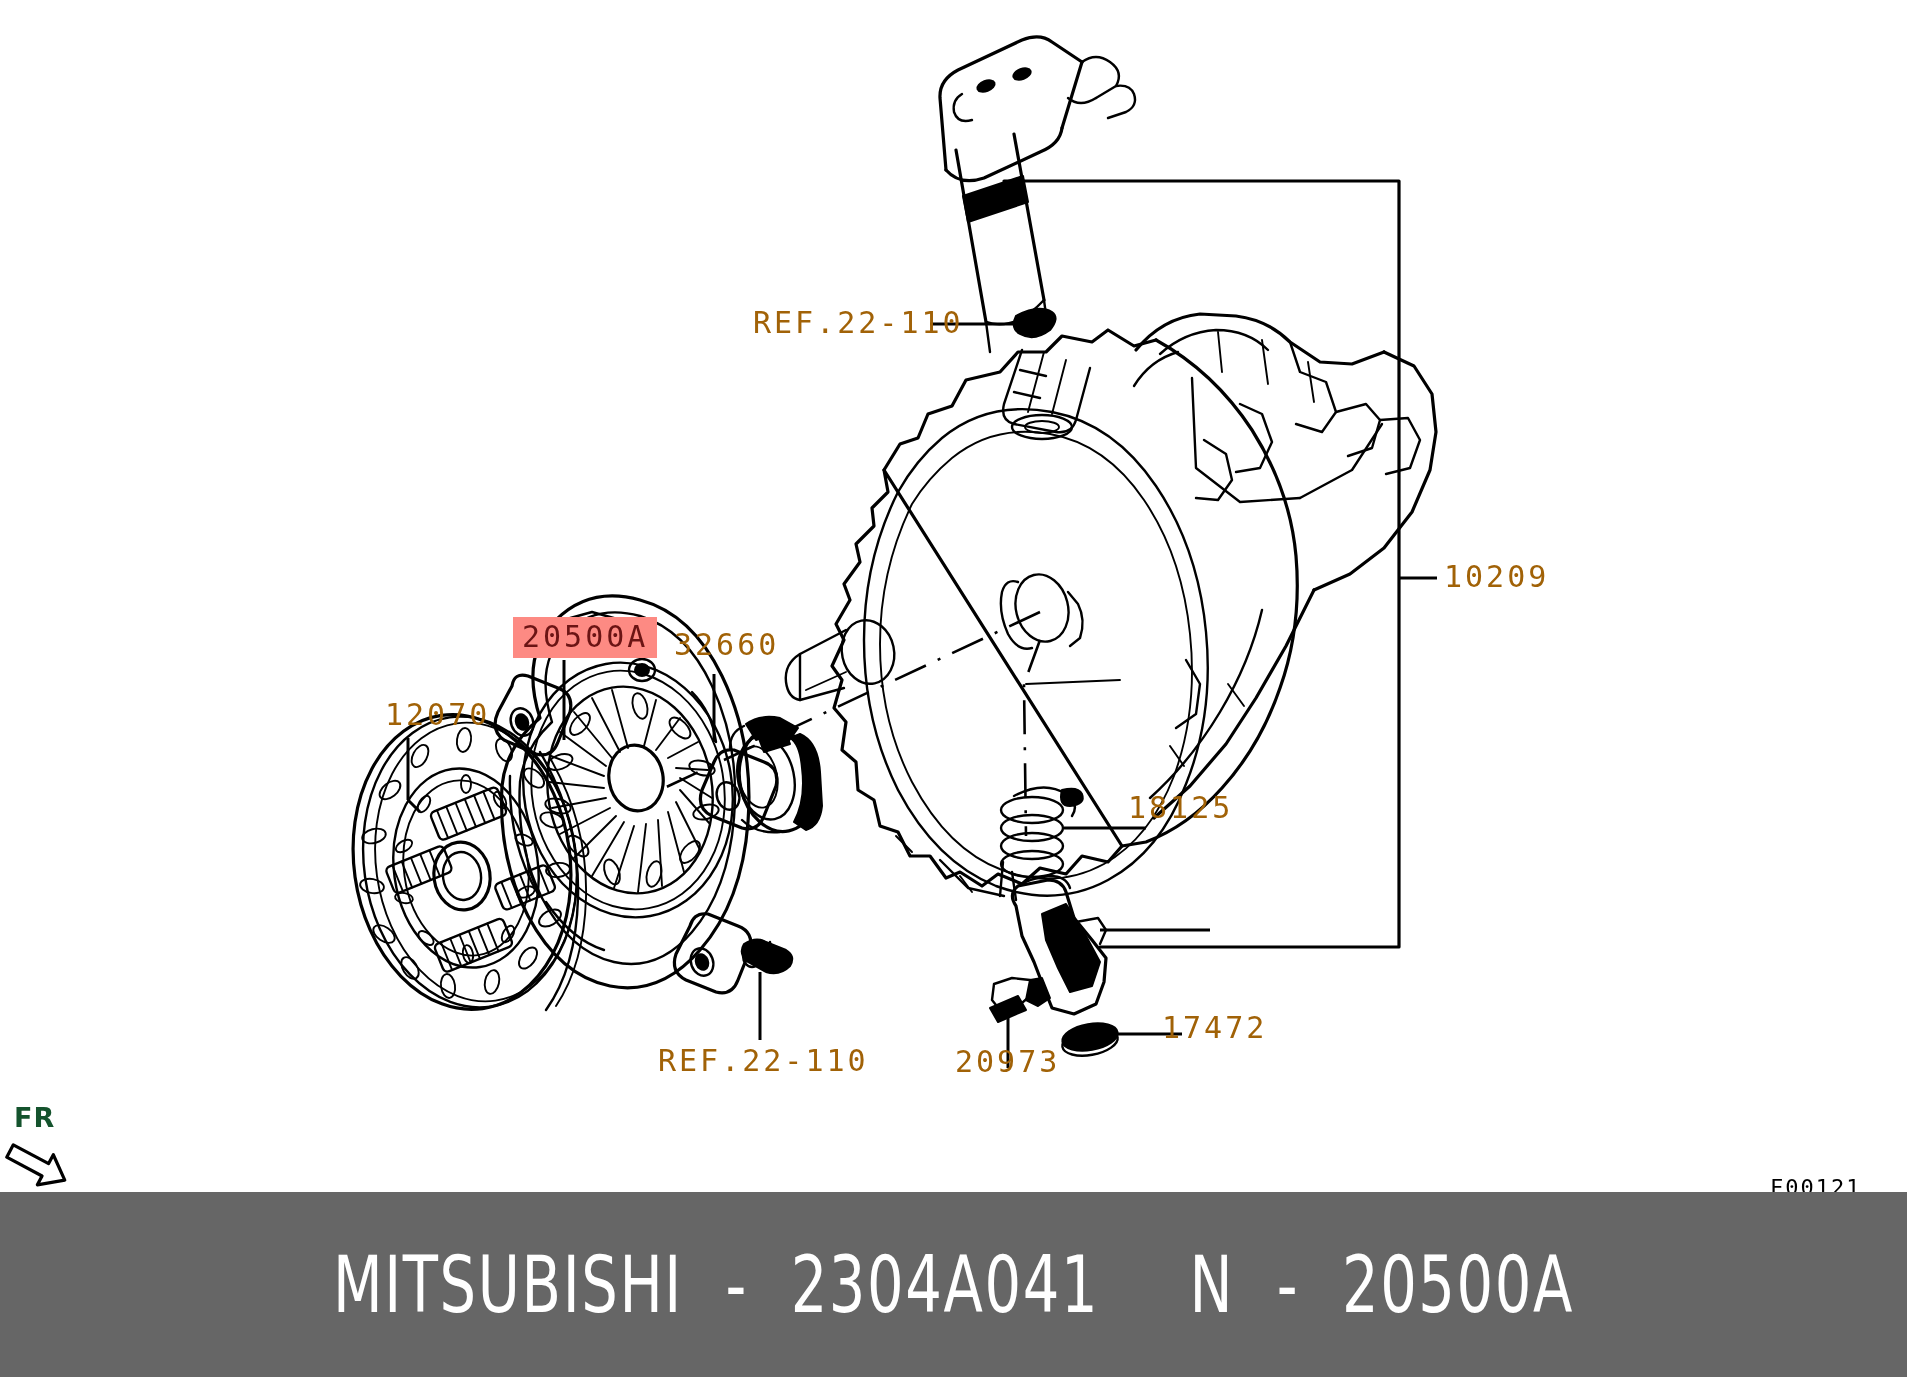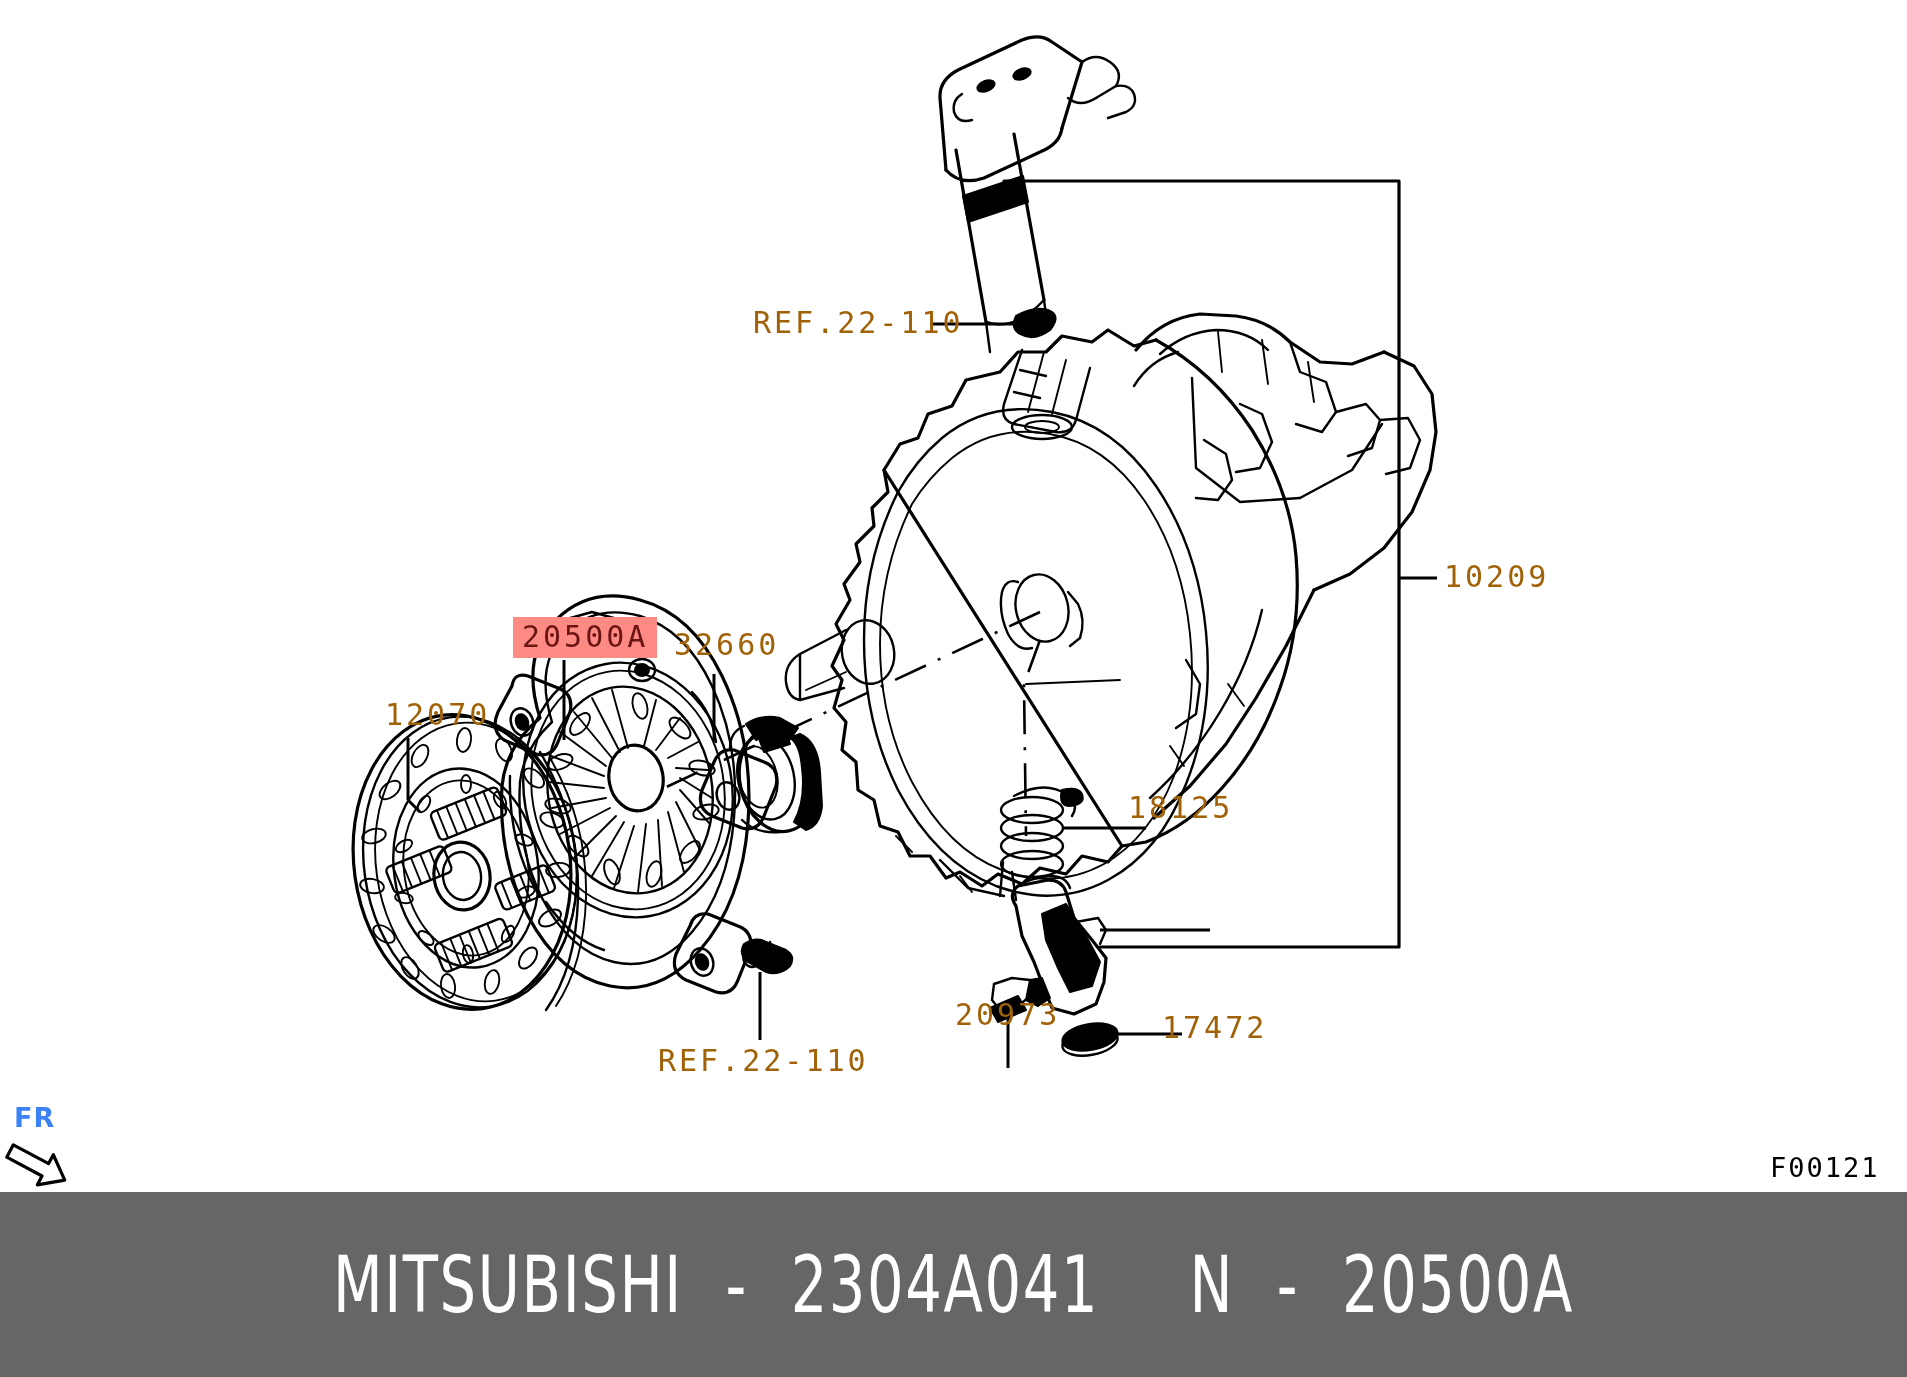--- a/index.html
+++ b/index.html
@@ -6,23 +6,23 @@
   body{width:1907px;height:1377px;position:relative;overflow:hidden;
        font-family:"DejaVu Sans Mono","Liberation Mono",monospace;}
   #diagram-root{position:absolute;inset:0;}
   svg.canvas{position:absolute;top:0;left:0;width:1907px;height:1377px;display:block;}
   .lbl{position:absolute;font-family:"DejaVu Sans Mono","Liberation Mono",monospace;
        font-size:30px;letter-spacing:3px;color:#a16207;white-space:nowrap;line-height:1;}
   .lbl-hl{position:absolute;font-family:"DejaVu Sans Mono","Liberation Mono",monospace;
        font-size:30px;letter-spacing:3px;color:#6b1414;background:#fd8a83;
        padding:5px 9px 6px 9px;white-space:nowrap;line-height:1;}
   .figcode{position:absolute;font-family:"DejaVu Sans Mono","Liberation Mono",monospace;
-       font-size:27px;letter-spacing:2px;color:#000;white-space:nowrap;}
+       font-size:22px;letter-spacing:2px;color:#000;white-space:nowrap;margin-top:23px;}
   .frtext{position:absolute;font-family:"DejaVu Sans","Liberation Sans",sans-serif;
-       font-size:27px;font-weight:600;color:#3b82f6;letter-spacing:1px;}
+       font-size:27px;font-weight:600;color:#14532d;letter-spacing:1px;}
   #footer-band{position:absolute;left:0;top:1192px;width:1907px;height:185px;background:#666666;}
   #footer-text{position:absolute;left:0;top:1192px;width:1907px;height:185px;
        display:flex;align-items:center;justify-content:center;
        font-family:"DejaVu Sans Condensed","Liberation Sans Narrow","Liberation Sans",sans-serif;
        font-size:78px;font-weight:400;color:#ffffff;letter-spacing:2px;
        transform:scaleX(0.82);transform-origin:center center;white-space:nowrap;}
   #footer-text span{display:inline-block;}
   .sp-wide{width:52px;display:inline-block;}
 </style>
 </head>
@@ -391,21 +391,21 @@
   <div class="lbl" style="left:385px;top:700px;">12070</div>
 
   <div class="lbl" style="left:674px;top:630px;">32660</div>
 
   <div class="lbl" style="left:1444px;top:562px;">10209</div>
 
   <div class="lbl" style="left:1128px;top:793px;">18125</div>
 
   <div class="lbl" style="left:1162px;top:1013px;">17472</div>
 
-  <div class="lbl" style="left:955px;top:1000px;">20973</div>
+  <div class="lbl" style="left:955px;top:1047px;">20973</div>
 
   <div class="lbl" style="left:753px;top:308px;">REF.22-110</div>
 
   <div class="lbl" style="left:658px;top:1046px;">REF.22-110</div>
 
   <div class="frtext" style="left:14px;top:1102px;">FR</div>
 
   <div class="figcode" style="left:1770px;top:1152px;">F00121</div>
 
   <div id="footer-band"></div>

